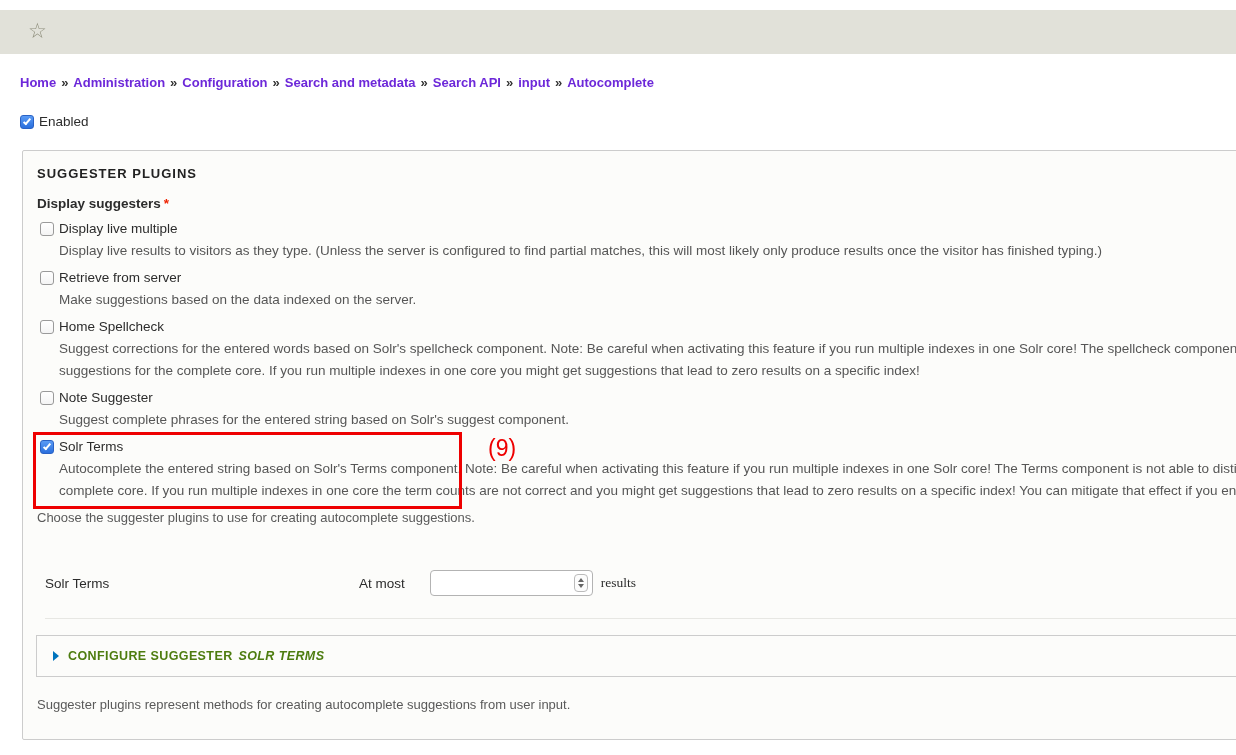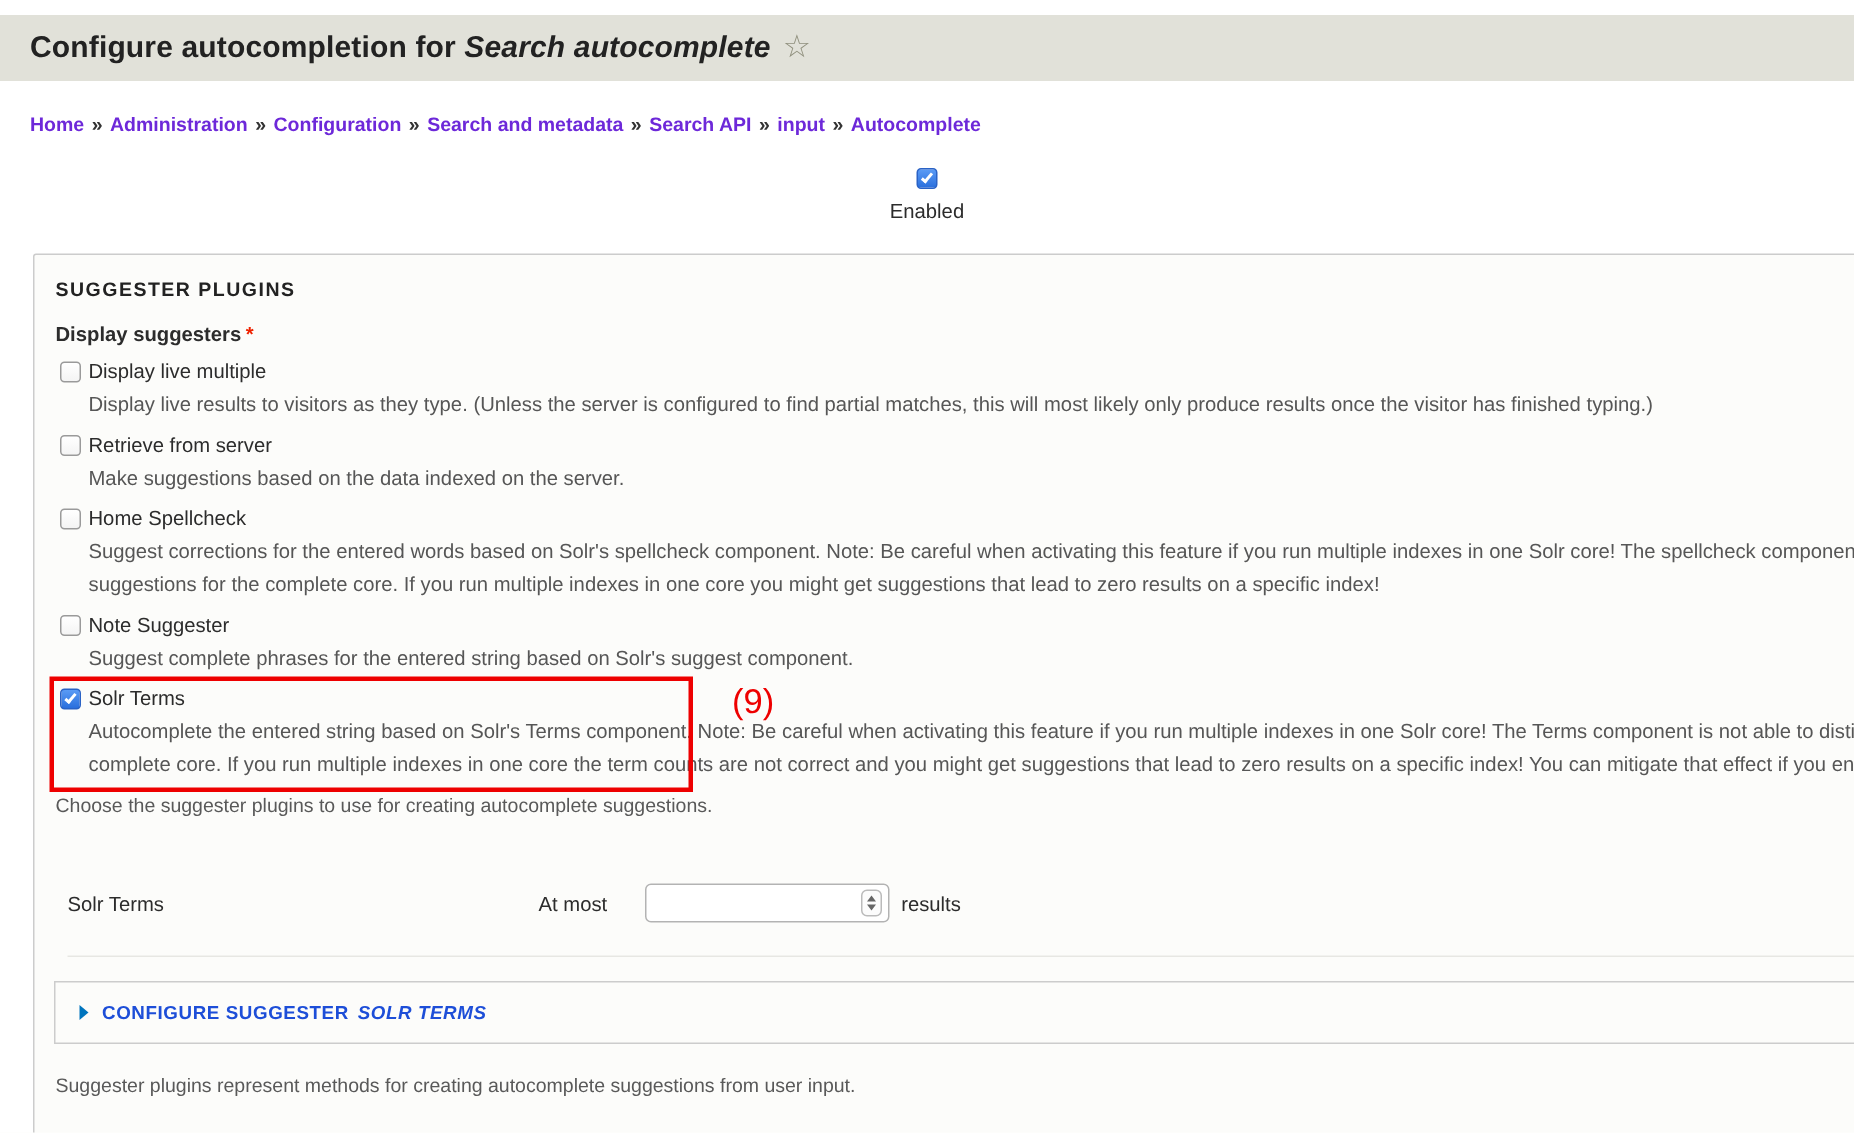--- a/index.html
+++ b/index.html
@@ -25,21 +25,21 @@
   .cb {
     width:14px; height:14px; border:1px solid #9a9a9a; border-radius:3px;
     background:linear-gradient(#fff,#f4f4f4); display:inline-flex; align-items:center;
     justify-content:center; flex:none; cursor:pointer;
   }
   .cb.checked { background:linear-gradient(#5a9bf5,#2a6fdd); border-color:#2a62c5; }
   .cb .tick { display:none; width:4px; height:8px; border:solid #fff; border-width:0 2px 2px 0; transform:rotate(40deg); margin-top:-2px; }
   .cb.checked .tick { display:block; }
   .cb-row { display:flex; align-items:center; gap:5px; }
   .cb-row label { cursor:pointer; line-height:19px; }
-  .enabled-row { margin:22px 20px 0;flex-direction:column; }
+  .enabled-row { margin:22px 20px 0; }
   
   .fieldset {
     margin:19px 0 0 22px; width:1598px; border:1px solid #ccc; border-radius:2px;
     background:#fcfcfa; padding:13px 13px 24px;
   }
   .legend { font-size:13px; font-weight:bold; text-transform:uppercase; letter-spacing:1px; color:#222; margin:2px 0 15px 1px; }
   .field-label { font-weight:bold; margin:0 0 8px 1px; }
   .req { color:#ee2200; font-weight:bold; margin-left:3px; }
   .suggester-item { margin:0 0 6px 4px; position:relative; }
   .suggester-item .description { margin:2px 0 0 19px; }
@@ -58,36 +58,35 @@
   .select {
     width:163px; height:26px; background:#fff; border:1px solid #b3b3b3; border-radius:4px;
     display:flex; align-items:center; justify-content:flex-end; padding:0 4px; cursor:pointer;
   }
   .stepper {
     width:14px; height:18px; border:1px solid #bbb; border-radius:4px; background:#fcfcfc;
     display:flex; flex-direction:column; align-items:center; justify-content:center; gap:2px;
   }
   .stepper .up   { width:0; height:0; border-left:3px solid transparent; border-right:3px solid transparent; border-bottom:4px solid #666; }
   .stepper .down { width:0; height:0; border-left:3px solid transparent; border-right:3px solid transparent; border-top:4px solid #666; }
-  .limit-row .post-label { margin-left:8px; }
+  .limit-row .post-label { margin-left:8px;font-family:Liberation Serif, serif; }
   
   .details {
     margin-top:16px; border:1px solid #ccc; background:#fcfcfa; width:1575px;
     padding:13px 14px; display:flex; align-items:center; cursor:pointer;
   }
   .details .marker { width:0; height:0; border-top:5px solid transparent; border-bottom:5px solid transparent; border-left:6px solid #0074bd; margin:0 9px 0 2px; }
-  .summary-text { color:#1d4ed8; font-weight:bold; font-size:12.5px; text-transform:uppercase; letter-spacing:.4px; }
+  .summary-text { color:#4d7c0f; font-weight:bold; font-size:12.5px; text-transform:uppercase; letter-spacing:.4px; }
   .summary-text .em { font-style:italic; margin-left:2px; }
   .footer-help { margin:18px 0 0 1px; }
 </style>
 </head>
 <body>
 
 <div class="titlebar">
-  <h1 class="page-title"><span>Configure autocompletion for </span><span class="em">Search autocomplete</span></h1>
   <span class="star-icon">☆</span>
 </div>
 
 <nav class="breadcrumb">
   <a>Home</a><span class="sep">»</span><a>Administration</a><span class="sep">»</span><a>Configuration</a><span class="sep">»</span><a>Search and metadata</a><span class="sep">»</span><a>Search API</a><span class="sep">»</span><a>input</a><span class="sep">»</span><a>Autocomplete</a>
 </nav>
 
 <div class="cb-row enabled-row">
   <span class="cb checked">
       <span class="tick"></span>

